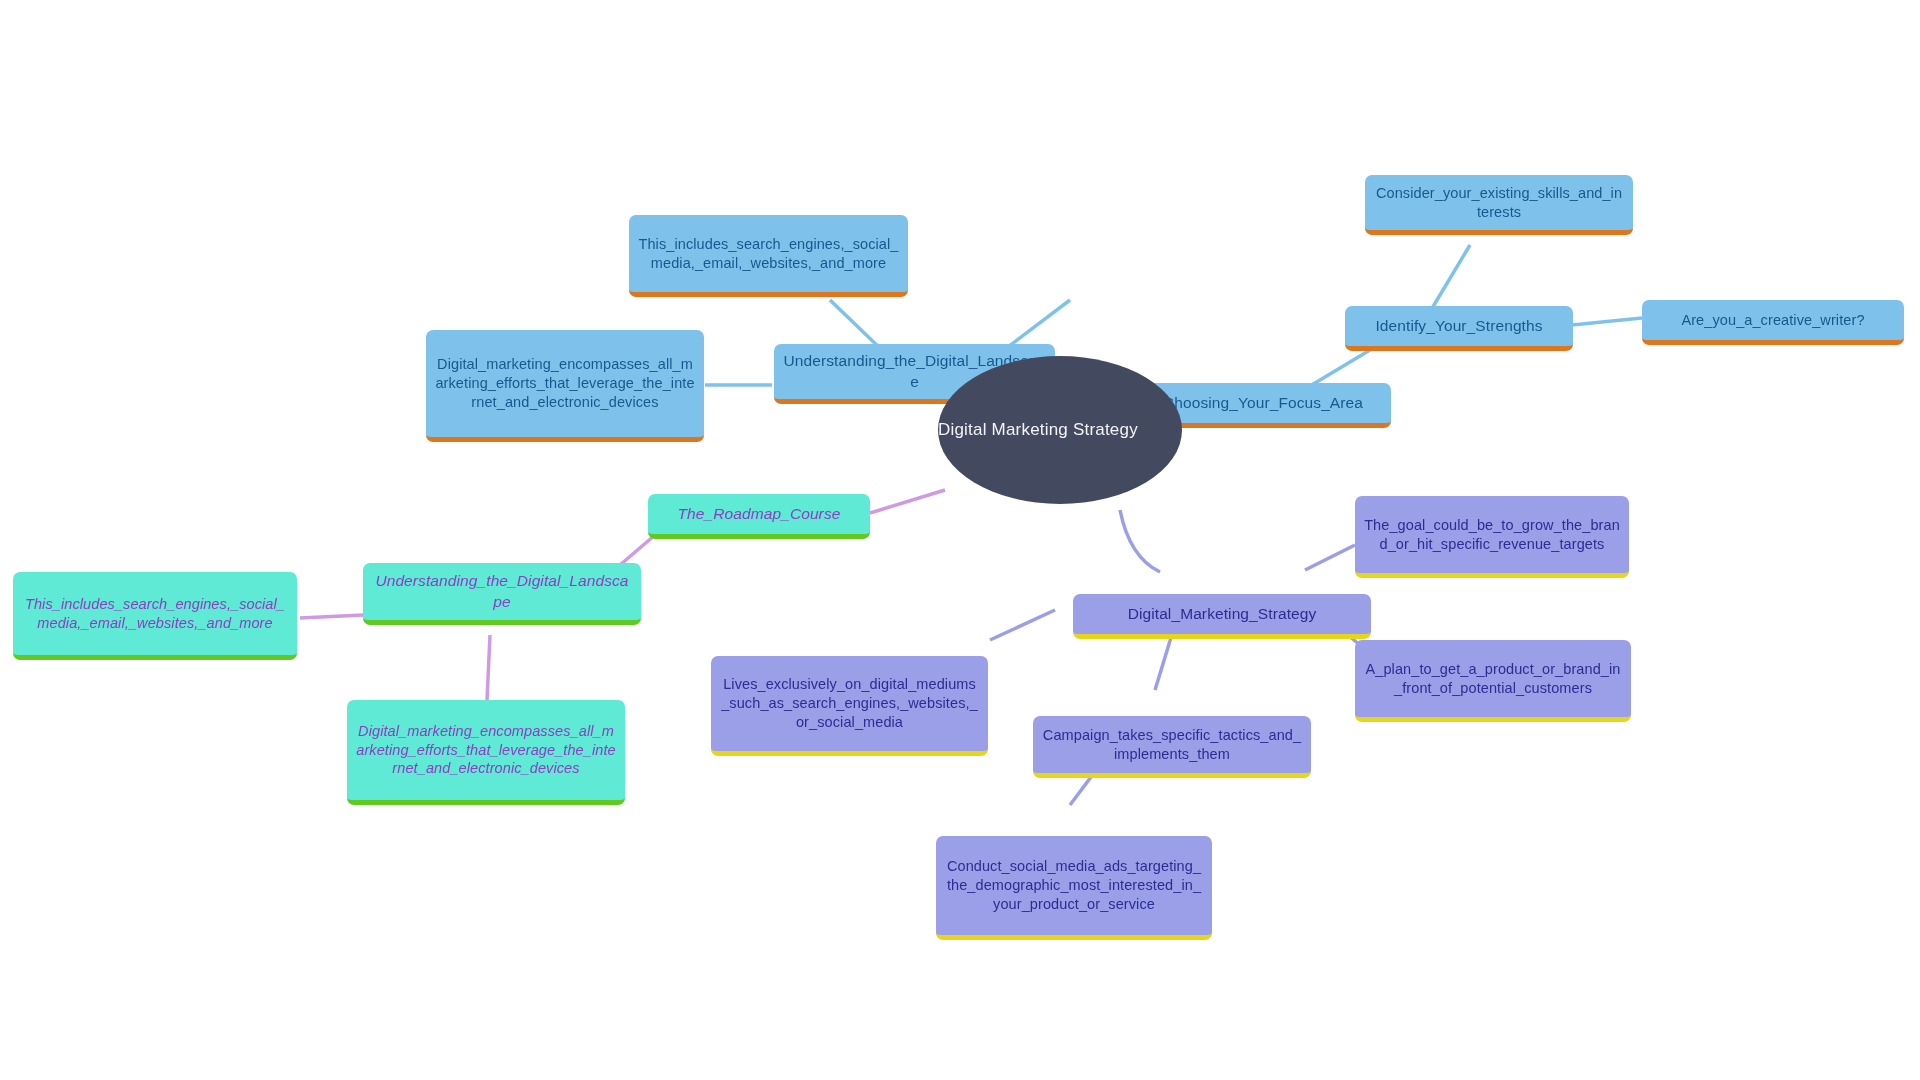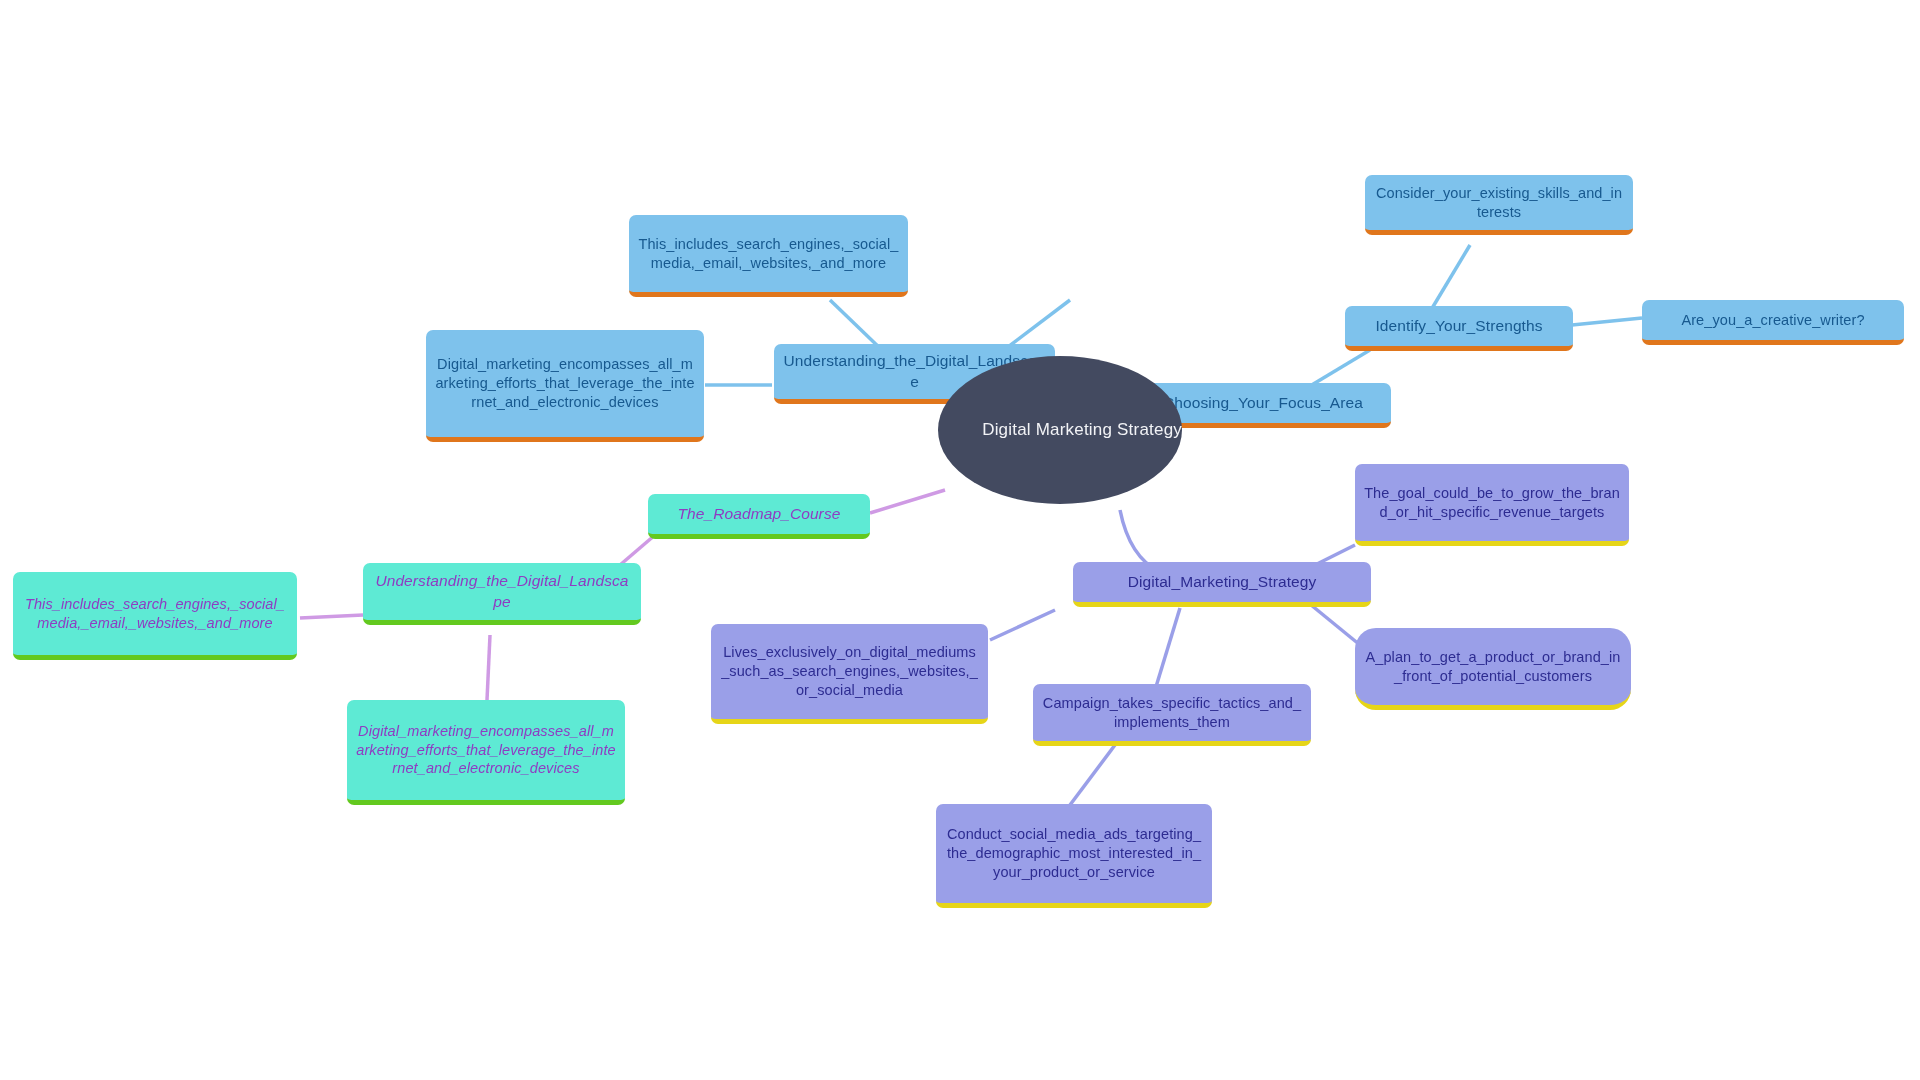--- a/index.html
+++ b/index.html
@@ -49,37 +49,38 @@
   }
 
   
   .root {
     position: absolute;
     border-radius: 50%;
     background: #434a60;
     color: #f2f3f6;
     display: flex;
     align-items: center;
-    justify-content: flex-end;
+    justify-content: flex-start;
     text-align: center;
     font-size: 17px;
     letter-spacing: 0.2px;
     z-index: 5;
   }
 
   
   .c-blue {
     background: #7ec2ec;
     color: #17598f;
     border-bottom: 5px solid #e0761c;
   }
   .c-peri {
     background: #9a9fe8;
     color: #2d2c91;
     border-bottom: 5px solid #e6d518;
+    margin-top: 32px;
   }
   .c-orchid {
     background: #5eead4;
     color: #8f3cc2;
     border-bottom: 5px solid #63c91f;
     font-style: italic;
   }
   .fs-14 { font-size: 14.5px; }
   .fs-15 { font-size: 15.5px; }
 </style>
@@ -160,21 +161,21 @@
   </div>
 
   <div class="node c-peri fs-15" style="left:1073px; top:562px; width:298px; height:45px;">
     <span class="lbl">Digital_Marketing_Strategy</span>
   </div>
 
   <div class="node c-peri fs-14" style="left:1355px; top:464px; width:274px; height:82px;">
     <span class="lbl">The_goal_could_be_to_grow_the_brand_or_hit_specific_revenue_targets</span>
   </div>
 
-  <div class="node c-peri fs-14" style="left:1355px; top:628px; width:276px; height:82px;border-radius:21px;">
+  <div class="node c-peri fs-14" style="left:1355px; top:608px; width:276px; height:82px;">
     <span class="lbl">A_plan_to_get_a_product_or_brand_in_front_of_potential_customers</span>
   </div>
 
   <div class="node c-peri fs-14" style="left:711px; top:624px; width:277px; height:100px;">
     <span class="lbl">Lives_exclusively_on_digital_mediums_such_as_search_engines,_websites,_or_social_media</span>
   </div>
 
   <div class="node c-peri fs-14" style="left:1033px; top:684px; width:278px; height:62px;">
     <span class="lbl">Campaign_takes_specific_tactics_and_implements_them</span>
   </div>

